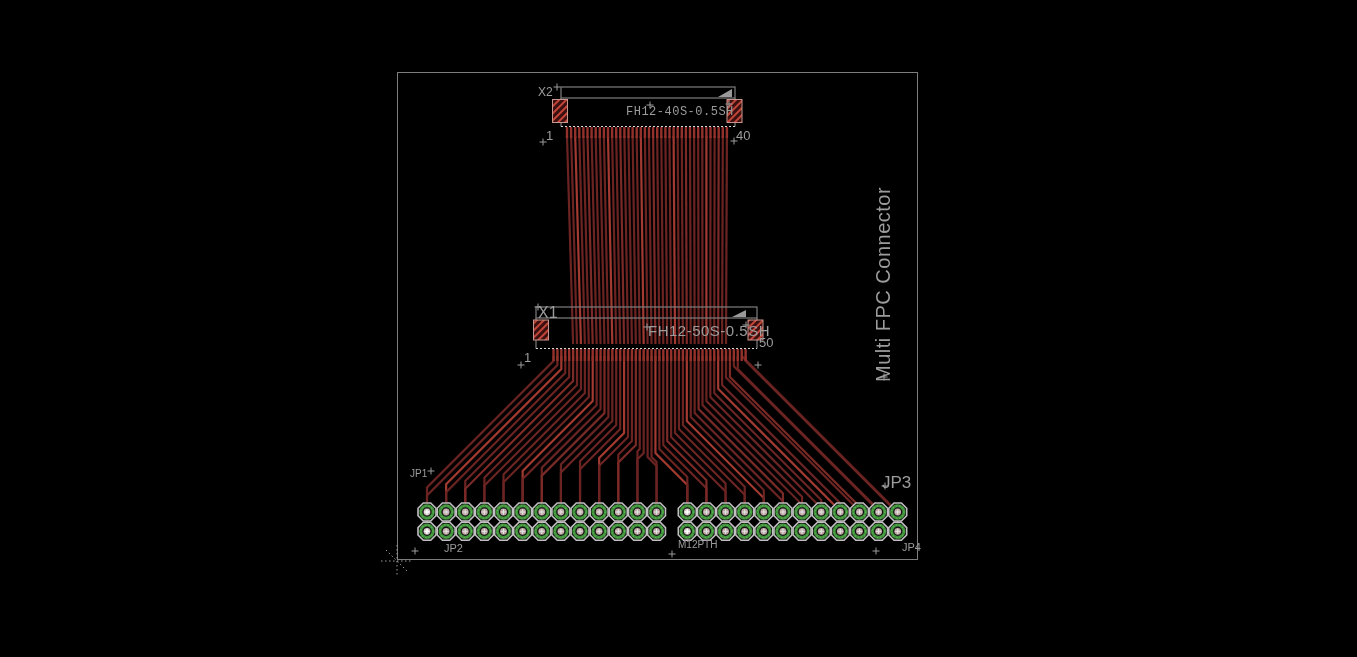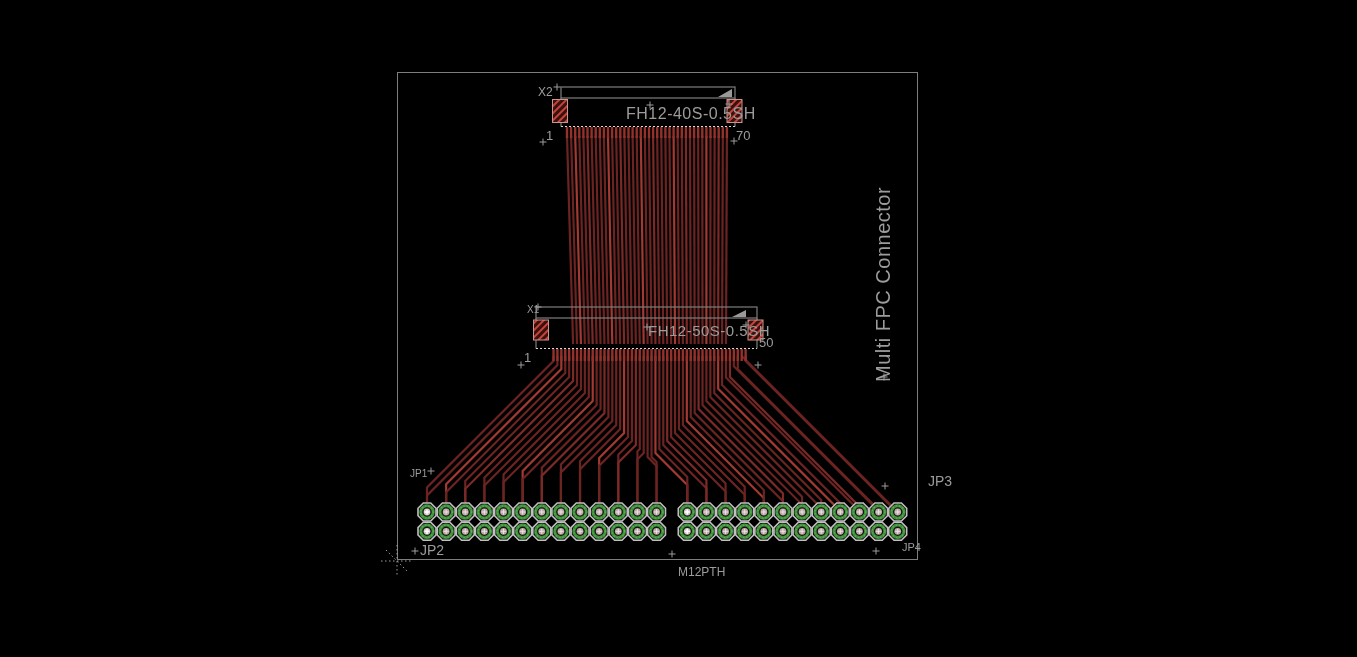--- a/index.html
+++ b/index.html
@@ -2,32 +2,32 @@
 <html><head>
 <meta charset="utf-8">
 <style>
   html,body{margin:0;padding:0;background:#000;}
   .stage{position:relative;width:1186px;height:657px;background:#000;overflow:hidden;
          font-family:"Liberation Sans",sans-serif;}
   svg{position:absolute;left:0;top:0;}
   .label{position:absolute;color:#9c9c9c;white-space:nowrap;line-height:1;
          font-family:"Liberation Sans",sans-serif;}
   #lbl-x2-ref   {left:538px;top:86px; font-size:12px;}
-  #lbl-x2-value {left:626px;top:106px;font-size:16px;letter-spacing:.5px;}
+  #lbl-x2-value {left:626px;top:106px;font-size:12px;letter-spacing:.5px;font-family:Liberation Mono, monospace;}
   #lbl-x2-pin1  {left:546px;top:129px;font-size:13px;}
   #lbl-x2-pin40 {left:736px;top:129px;font-size:13px;}
-  #lbl-x1-ref   {left:527px;top:305px;font-size:10px;}
+  #lbl-x1-ref   {left:538px;top:305px;font-size:16px;}
   #lbl-x1-value {left:648px;top:323px;font-size:15px;letter-spacing:.5px;}
   #lbl-x1-pin1  {left:524px;top:351px;font-size:13px;}
   #lbl-x1-pin50 {left:759px;top:336px;font-size:13px;}
   #lbl-jp1      {left:410px;top:469px;font-size:10px;}
-  #lbl-jp2      {left:420px;top:543px;font-size:14px;}
-  #lbl-jp3      {left:928px;top:474px;font-size:14px;}
+  #lbl-jp2      {left:444px;top:543px;font-size:11px;}
+  #lbl-jp3      {left:882px;top:474px;font-size:17px;}
   #lbl-jp4      {left:902px;top:542px;font-size:11px;}
-  #lbl-m12pth   {left:678px;top:566px;font-size:12px;}
+  #lbl-m12pth   {left:678px;top:540px;font-size:10px;}
   #lbl-title{position:absolute;left:872px;top:142px;height:240px;width:30px;
              writing-mode:vertical-rl;transform:rotate(180deg);
              font-size:20px;color:#9c9c9c;letter-spacing:.5px;}
 </style>
 </head>
 <body>
 
 <div class="stage">
   <svg id="pcb" width="1357" height="657">
       <defs>
@@ -582,21 +582,21 @@
         <line x1="668.5" y1="554" x2="675.5" y2="554" stroke="#9c9c9c" stroke-width="1"></line>
         <line x1="672" y1="550.5" x2="672" y2="557.5" stroke="#9c9c9c" stroke-width="1"></line>
         <line x1="880.5" y1="377" x2="887.5" y2="377" stroke="#9c9c9c" stroke-width="1"></line>
         <line x1="884" y1="373.5" x2="884" y2="380.5" stroke="#9c9c9c" stroke-width="1"></line>
       </g>
     </svg>
 
   <div class="label" id="lbl-x2-ref">X2</div>
   <div class="label" id="lbl-x2-value">FH12-40S-0.5SH</div>
   <div class="label" id="lbl-x2-pin1">1</div>
-  <div class="label" id="lbl-x2-pin40">70</div>
+  <div class="label" id="lbl-x2-pin40">40</div>
   <div class="label" id="lbl-x1-ref">X1</div>
   <div class="label" id="lbl-x1-value">FH12-50S-0.5SH</div>
   <div class="label" id="lbl-x1-pin1">1</div>
   <div class="label" id="lbl-x1-pin50">50</div>
   <div class="label" id="lbl-jp1">JP1</div>
   <div class="label" id="lbl-jp2">JP2</div>
   <div class="label" id="lbl-jp3">JP3</div>
   <div class="label" id="lbl-jp4">JP4</div>
   <div class="label" id="lbl-m12pth">M12PTH</div>
   <div id="lbl-title">Multi FPC Connector</div>

